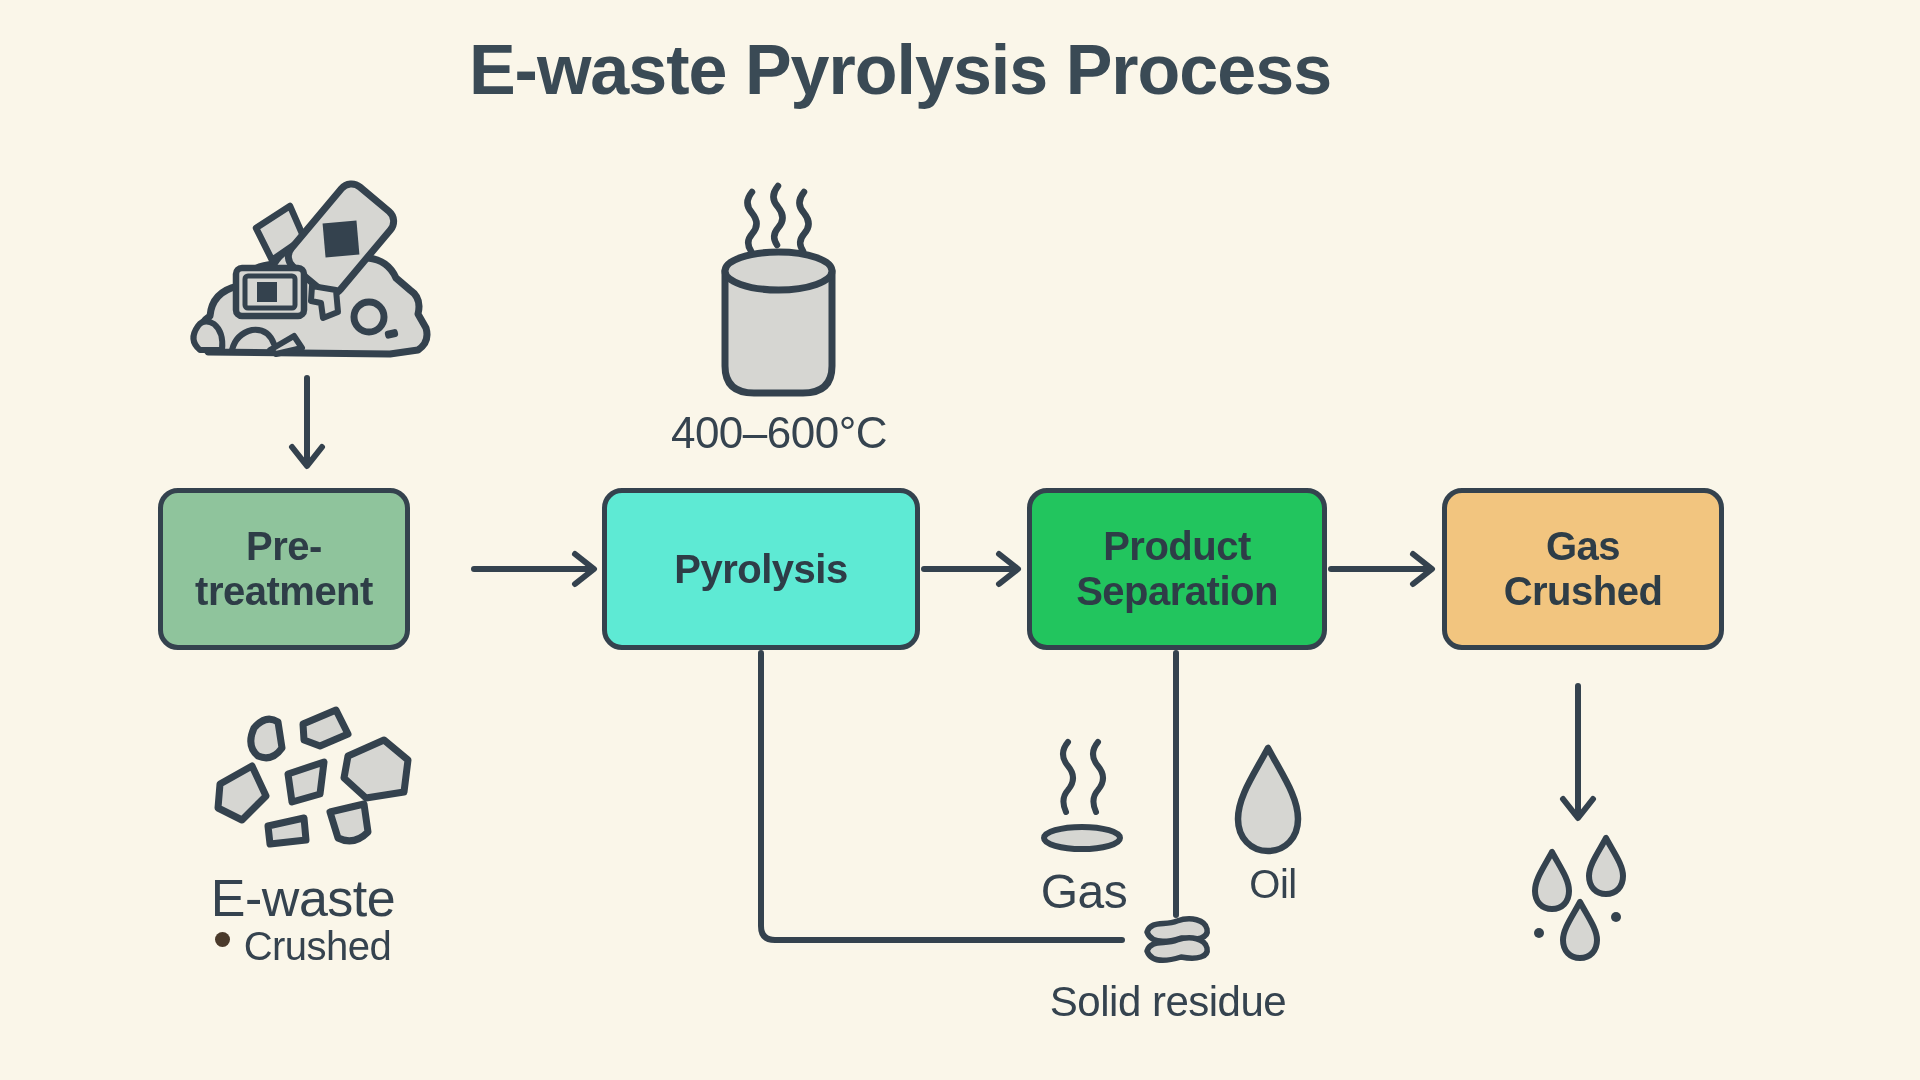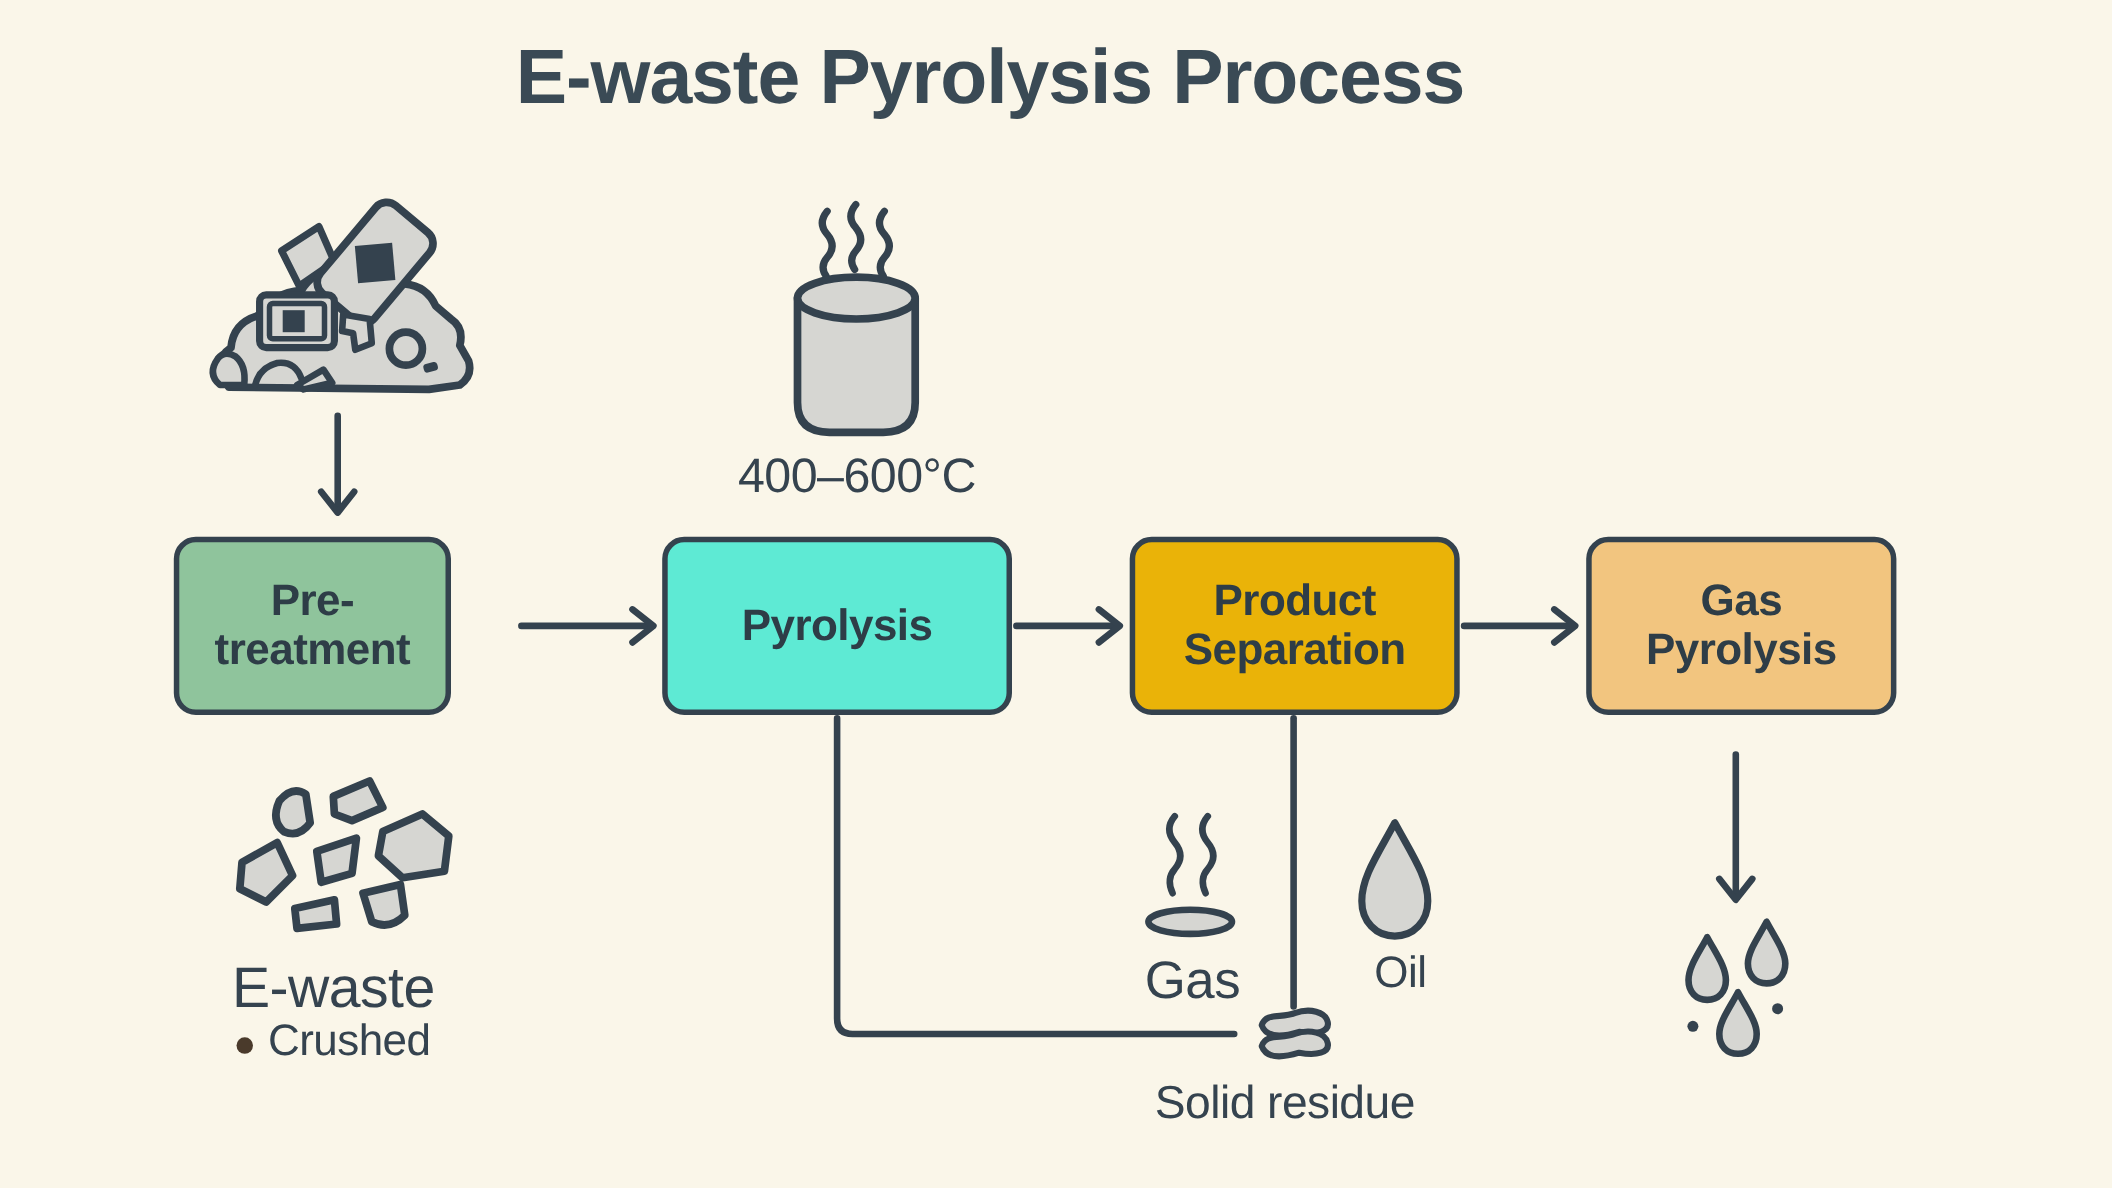--- a/index.html
+++ b/index.html
@@ -12,32 +12,32 @@
     font-size:70px;font-weight:bold;letter-spacing:-1px;color:#3a4a55;
   }
   .node{
     position:absolute;top:488px;height:162px;box-sizing:border-box;
     border:5px solid #34424e;border-radius:20px;
     display:flex;align-items:center;justify-content:center;text-align:center;
     font-size:40px;font-weight:bold;color:#2e3d47;line-height:1.12;letter-spacing:-0.5px;
   }
   .node-pretreatment{left:158px;width:252px;background:#8fc49c;}
   .node-pyrolysis{left:602px;width:318px;background:#5eead4;}
-  .node-separation{left:1027px;width:300px;background:#eab308;}
+  .node-separation{left:1027px;width:300px;background:#22c55e;}
   .node-separation .node-text{width:230px;}
   .node-cleaning{left:1442px;width:282px;background:#f2c57f;}
   .node-cleaning .node-text{width:180px;}
   .diagram-label{
     position:absolute;text-align:center;font-weight:normal;color:#35434f;letter-spacing:-0.5px;
   }
   .temp-label{left:629px;top:408px;width:300px;font-size:44px;}
   .ewaste-label{left:153px;top:868px;width:300px;font-size:52px;}
   .crushed-label{
     left:153px;top:924px;width:300px;font-size:40px;
-    display:flex;align-items:center;justify-content:center;gap:14px;
+    display:flex;align-items:flex-start;justify-content:center;gap:14px;
   }
   .bullet-dot{width:15px;height:15px;border-radius:50%;background:#4a3a2b;margin-top:8px;flex:0 0 auto;}
   .gas-label{left:1009px;top:864px;width:150px;font-size:48px;}
   .oil-label{left:1198px;top:862px;width:150px;font-size:40px;}
   .solid-label{left:1018px;top:978px;width:300px;font-size:42px;}
   svg.overlay{position:absolute;left:0;top:0;width:1920px;height:1080px;}
   .stroke{fill:none;stroke:#34424e;stroke-linecap:round;stroke-linejoin:round;}
   .fillgray{fill:#d6d6d2;stroke:#34424e;stroke-linejoin:round;stroke-linecap:round;}
   .filldark{fill:#34424e;stroke:none;}
 </style>
@@ -138,21 +138,21 @@
   <div class="node node-pretreatment">
     <span class="node-text">Pre-treatment</span>
   </div>
   <div class="node node-pyrolysis">
     <span class="node-text">Pyrolysis</span>
   </div>
   <div class="node node-separation">
     <span class="node-text">Product Separation</span>
   </div>
   <div class="node node-cleaning">
-    <span class="node-text">Gas Pyrolysis</span>
+    <span class="node-text">Gas Crushed</span>
   </div>
 
   <div class="diagram-label temp-label">400–600°C</div>
   <div class="diagram-label ewaste-label">E-waste</div>
   <div class="diagram-label crushed-label">
     <span class="bullet-dot"></span>
     <span>Crushed</span>
   </div>
   <div class="diagram-label gas-label">Gas</div>
   <div class="diagram-label oil-label">Oil</div>

